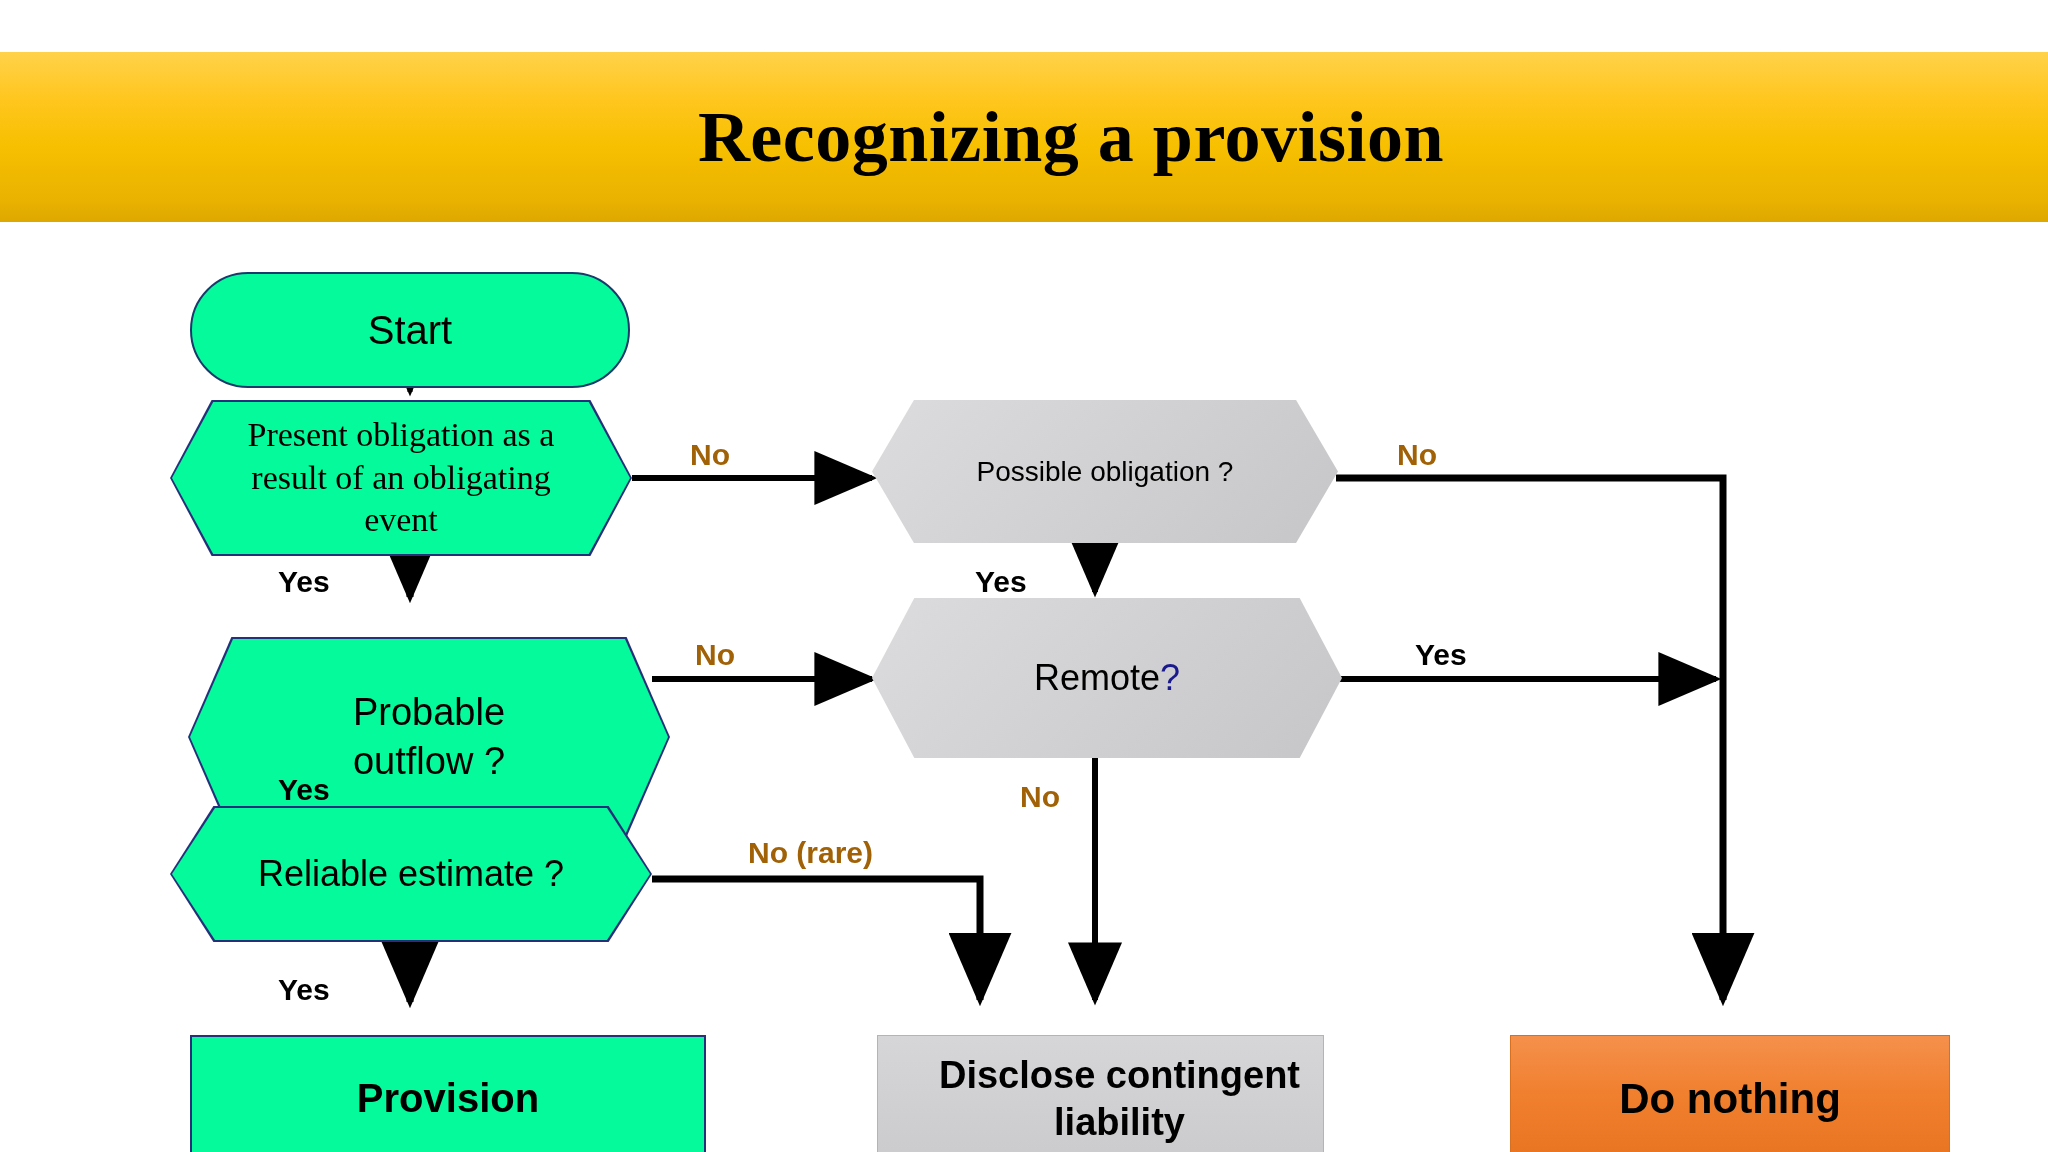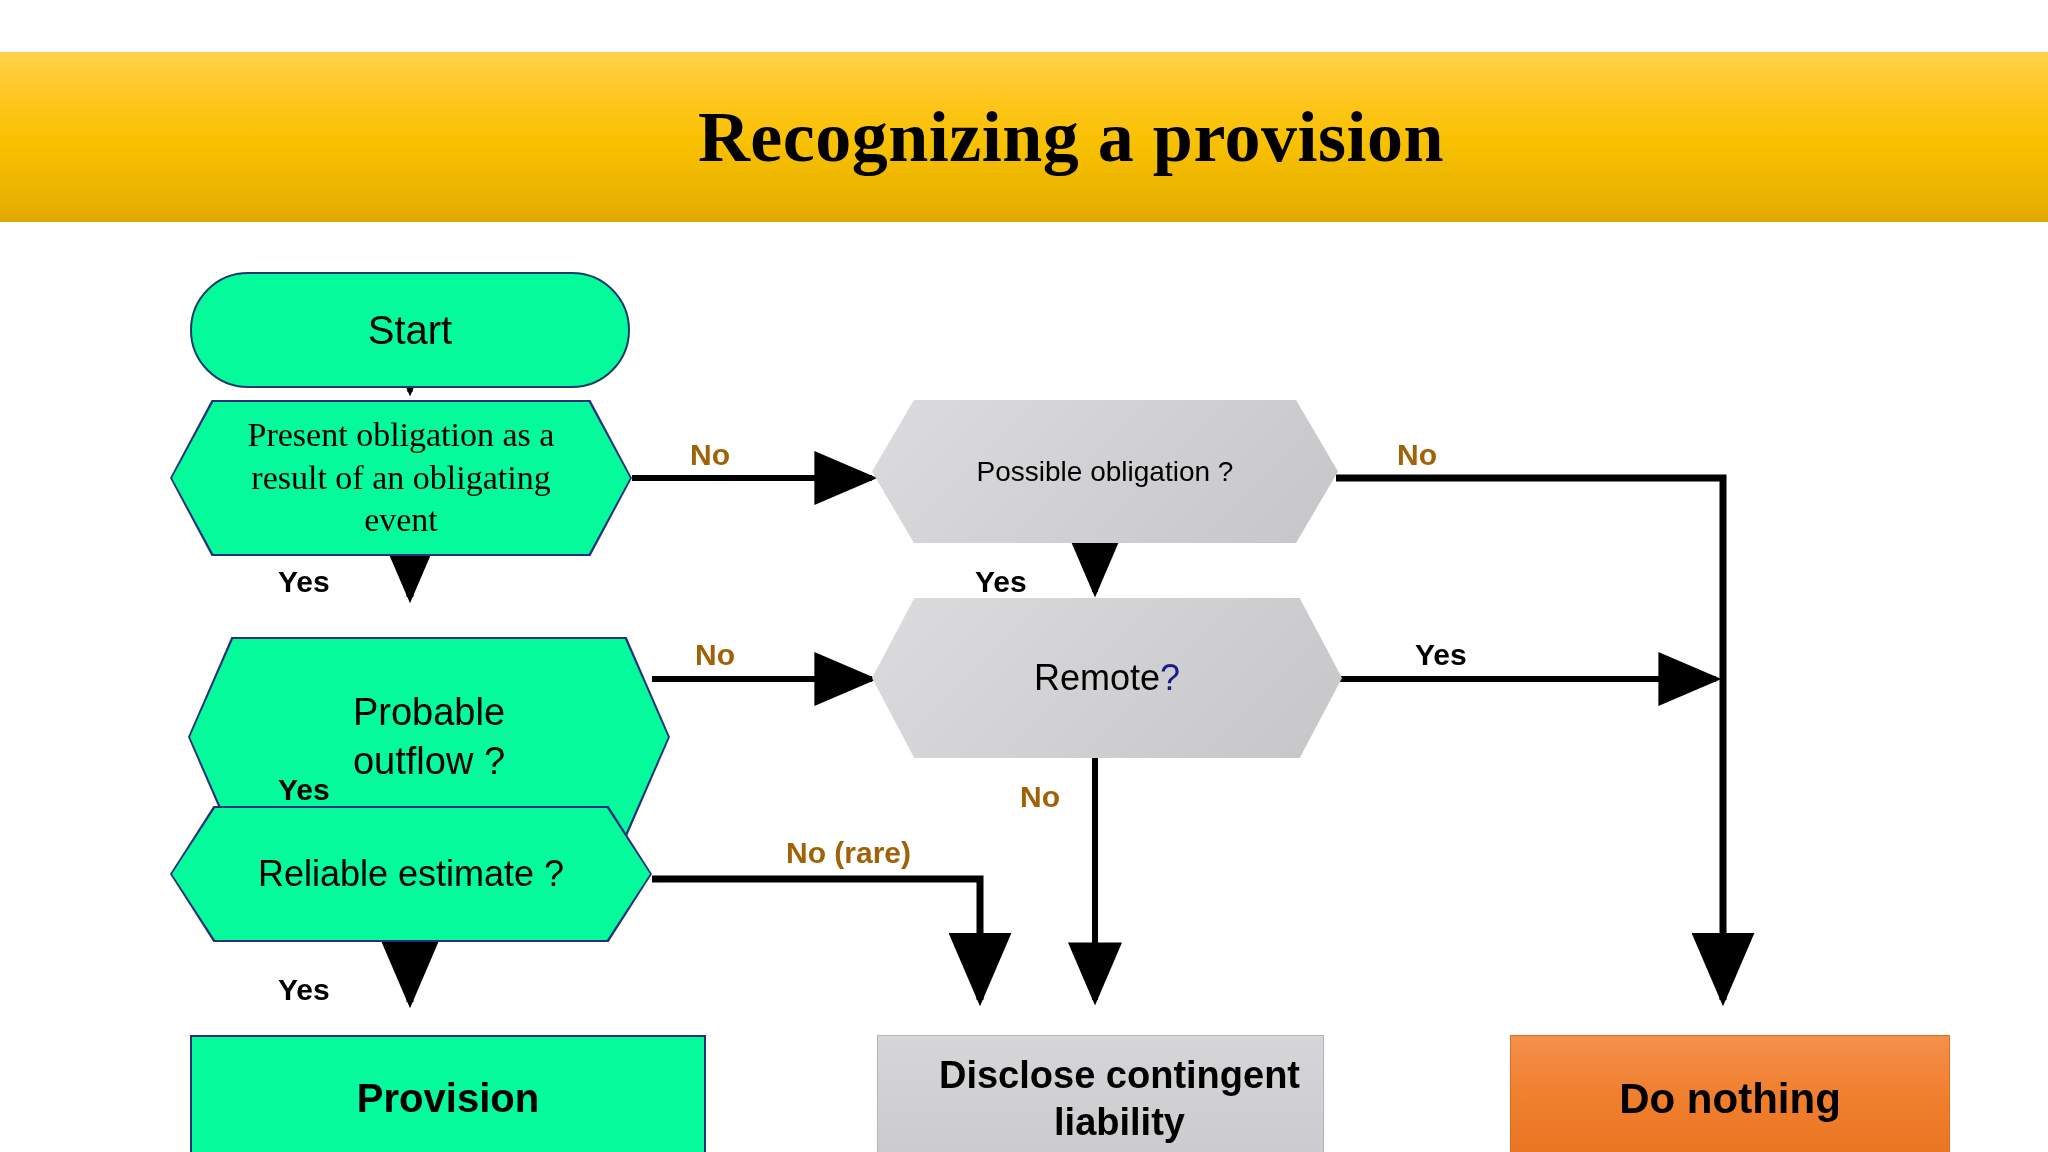--- a/index.html
+++ b/index.html
@@ -257,21 +257,21 @@
   </div>
 
   <div class="edge-label no" style="left:690px; top:438px;">No</div>
 
   <div class="edge-label yes" style="left:278px; top:565px;">Yes</div>
 
   <div class="edge-label no" style="left:695px; top:638px;">No</div>
 
   <div class="edge-label yes" style="left:278px; top:773px;">Yes</div>
 
-  <div class="edge-label no" style="left:786px; top:836px;">No (rare)</div>
+  <div class="edge-label no" style="left:748px; top:836px;">No (rare)</div>
 
   <div class="edge-label yes" style="left:278px; top:973px;">Yes</div>
 
   <div class="edge-label no" style="left:1397px; top:438px;">No</div>
 
   <div class="edge-label yes" style="left:975px; top:565px;">Yes</div>
 
   <div class="edge-label yes" style="left:1415px; top:638px;">Yes</div>
 
   <div class="edge-label no" style="left:1020px; top:780px;">No</div>

